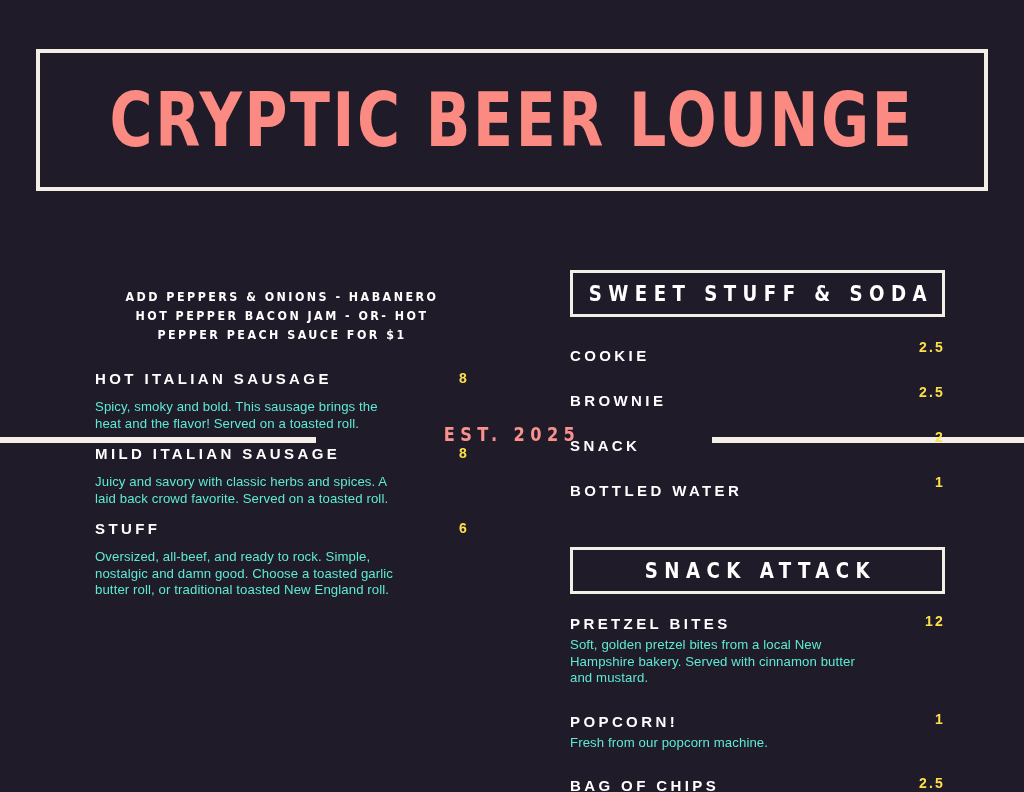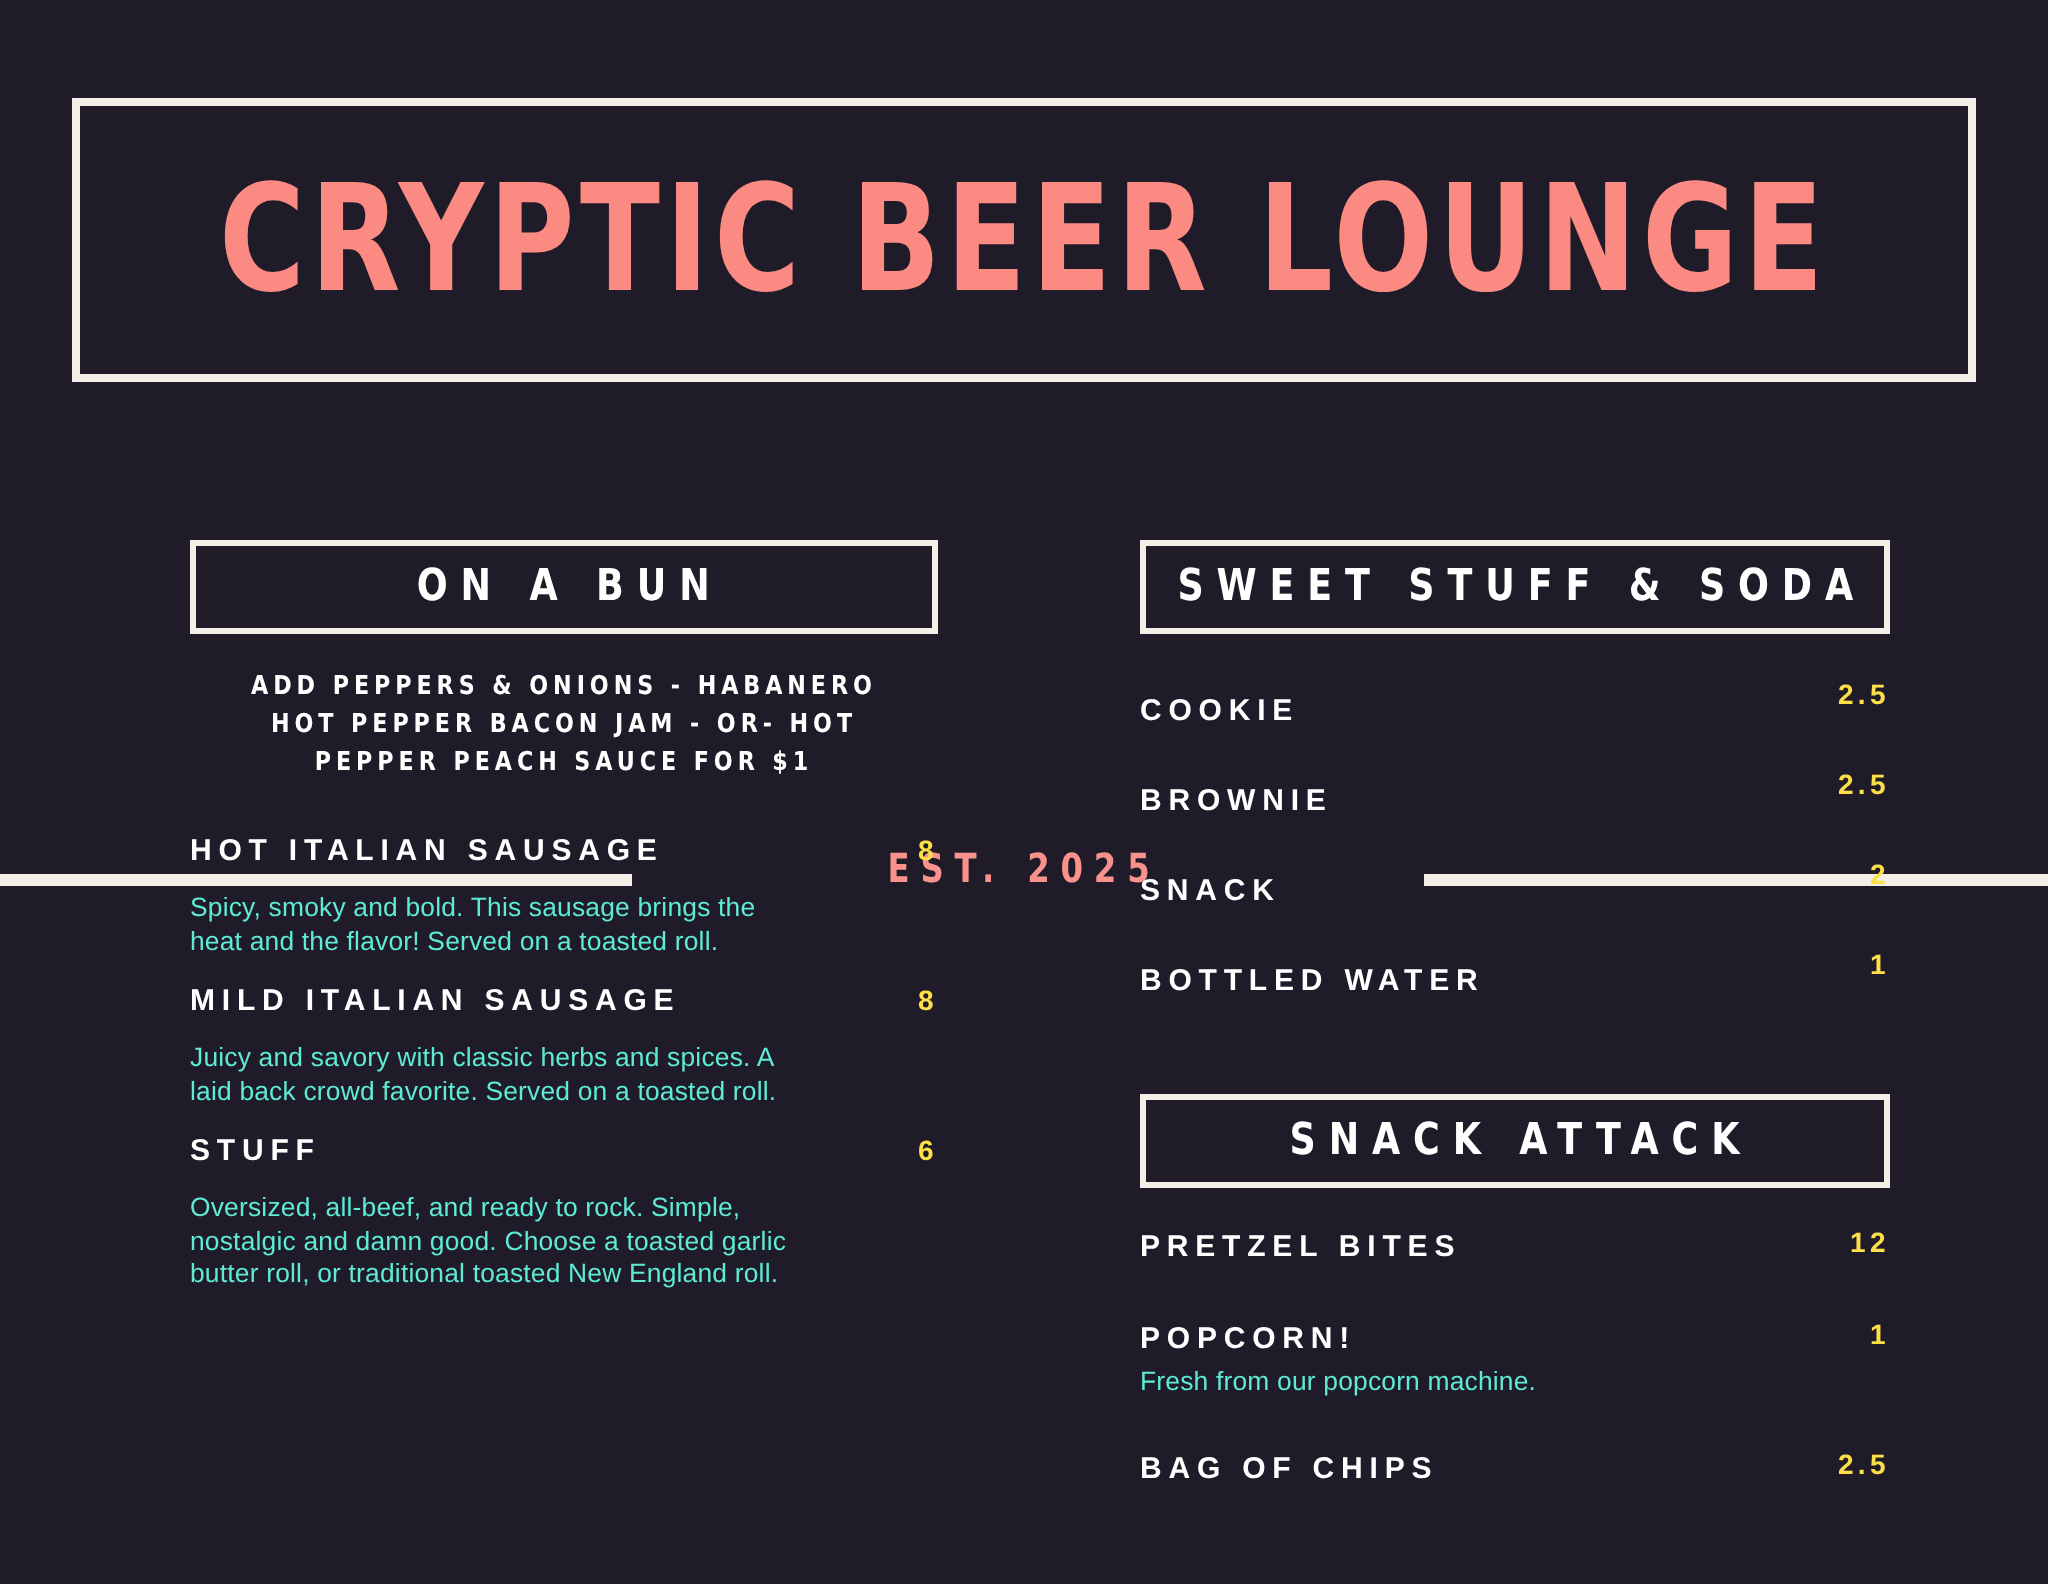--- a/index.html
+++ b/index.html
@@ -173,23 +173,20 @@
 </div>
 
 <div class="est-row">
   <div class="rule rule-left"></div>
   <div class="rule rule-right"></div>
   <div class="est-text">EST. 2025</div>
 </div>
 
 <div class="col col-left">
 
-  <div class="section-box">
-    <span class="section-title">ON A BUN</span>
-  </div>
 
   <div class="addons">
     <div>ADD PEPPERS &amp; ONIONS - HABANERO</div>
     <div>HOT PEPPER BACON JAM - OR- HOT</div>
     <div>PEPPER PEACH SAUCE FOR $1</div>
   </div>
 
   <div class="items">
 
     <div class="item">
@@ -263,20 +260,21 @@
     <span class="section-title">SNACK ATTACK</span>
   </div>
 
   <div class="items withdesc">
 
     <div class="item">
       <div class="item-head">
         <span class="item-name">PRETZEL BITES</span>
         <span class="item-price">12</span>
       </div>
+      <div class="item-desc">Soft, golden pretzel bites from a local New Hampshire bakery. Served with cinnamon butter and mustard.</div>
     </div>
 
     <div class="item">
       <div class="item-head">
         <span class="item-name">POPCORN!</span>
         <span class="item-price">1</span>
       </div>
       <div class="item-desc">Fresh from our popcorn machine.</div>
     </div>
 

